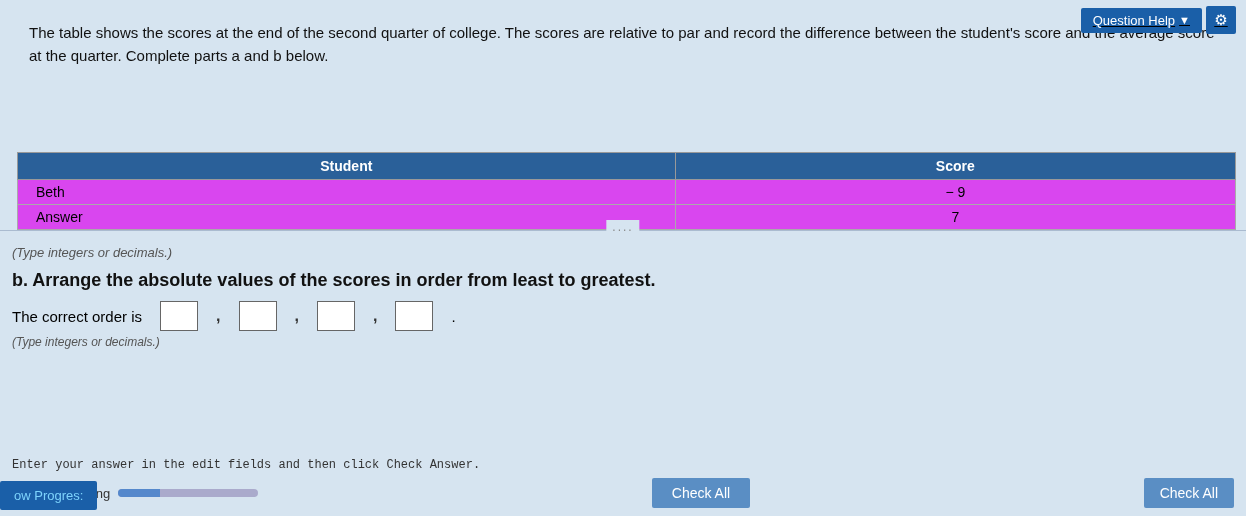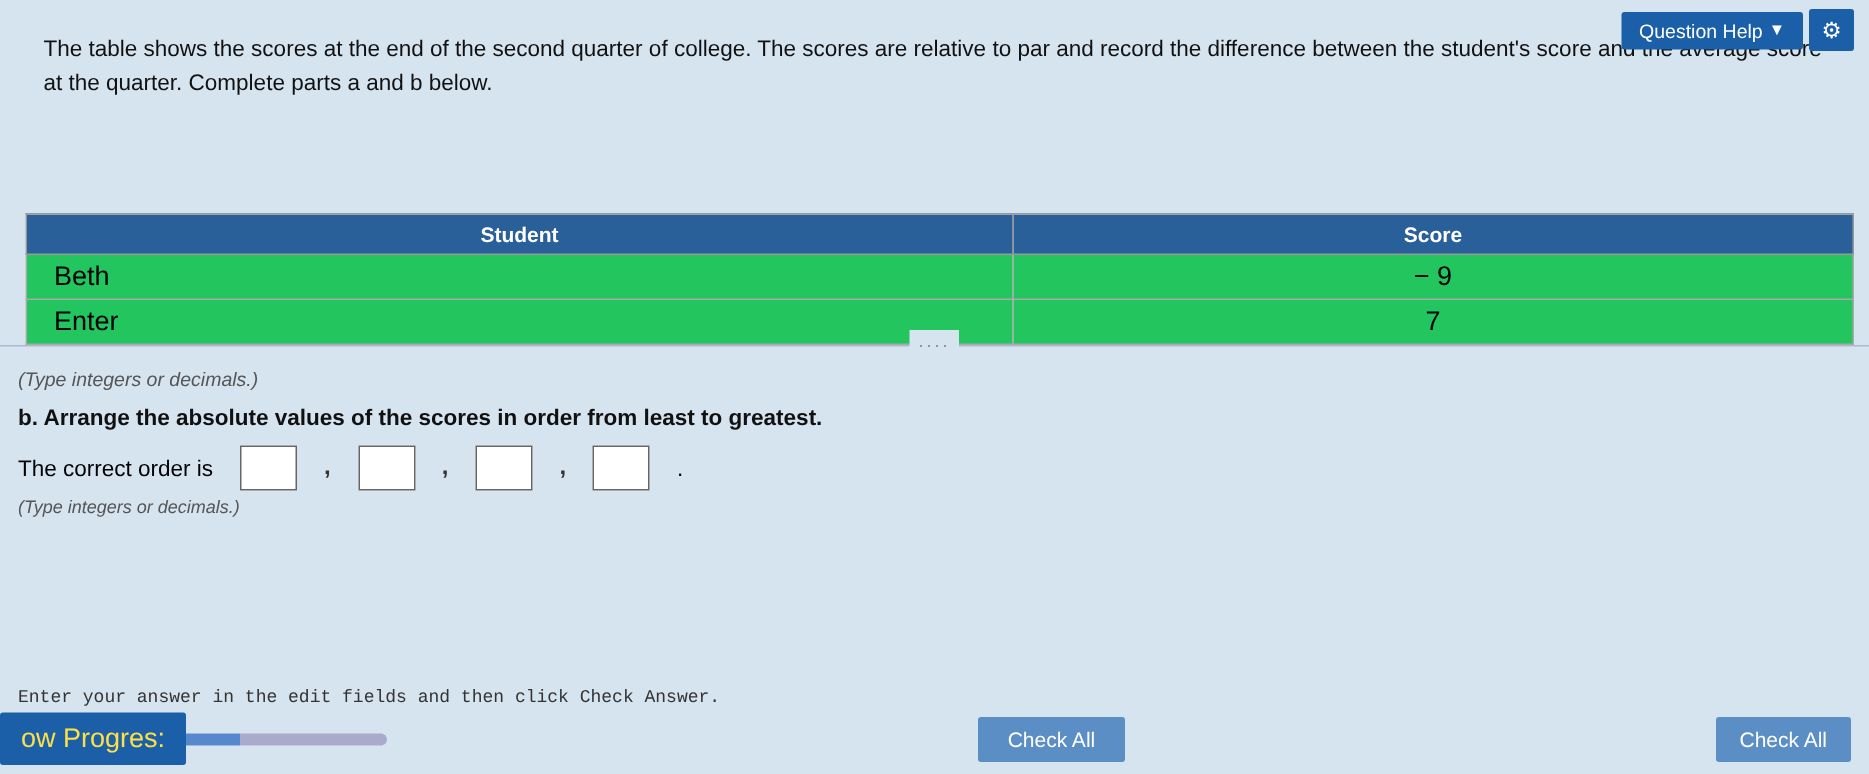--- a/index.html
+++ b/index.html
@@ -15,20 +15,21 @@
 
     .top-bar {
       position: absolute;
       top: 0;
       right: 0;
       display: flex;
       align-items: center;
       gap: 4px;
       padding: 6px 10px;
       z-index: 10;
+      text-decoration: underline;
     }
 
     .question-help-btn {
       background: #1a5fa8;
       color: white;
       border: none;
       padding: 5px 12px;
       font-size: 13px;
       cursor: pointer;
       display: flex;
@@ -81,22 +82,22 @@
       padding: 5px 18px;
       text-align: center;
       font-size: 14px;
       border: 1px solid #999;
     }
 
     .score-table td {
       padding: 4px 18px;
       border: 1px solid #aaa;
       text-align: center;
-      font-size: 18px;
-      background: #22c55e;
+      font-size: 14px;
+      background: #d946ef;
     }
 
     .score-table td:first-child {
       text-align: left;
     }
 
     .divider-row {
       width: 100%;
       height: 1px;
       background: #aabbd0;
@@ -121,21 +122,21 @@
 
     .type-hint {
       color: #555;
       font-size: 13px;
       font-style: italic;
       margin-bottom: 10px;
     }
 
     .part-b-title {
       font-weight: bold;
-      font-size: 15px;
+      font-size: 18px;
       margin-bottom: 10px;
       color: #111;
     }
 
     .order-line {
       display: flex;
       align-items: center;
       gap: 18px;
       margin-bottom: 4px;
       font-size: 15px;
@@ -222,24 +223,24 @@
       color: white;
       border: none;
       padding: 7px 16px;
       font-size: 14px;
       cursor: pointer;
       border-radius: 2px;
     }
 
     .show-progress-btn {
       background: #1a5fa8;
-      color: #fde047;
+      color: #7dd3fc;
       border: none;
       padding: 7px 14px;
-      font-size: 18px;
+      font-size: 13px;
       cursor: pointer;
       border-radius: 2px;
       position: absolute;
       bottom: 6px;
       left: 0;
     }
 
     .chevron-icon {
       font-size: 11px;
     }
@@ -269,21 +270,21 @@
         <th>Student</th>
         <th>Score</th>
       </tr>
     </thead>
     <tbody>
       <tr>
         <td>Beth</td>
         <td>− 9</td>
       </tr>
       <tr>
-        <td>Enter</td>
+        <td>Answer</td>
         <td>7</td>
       </tr>
     </tbody>
   </table>
 </div>
 
 <div class="divider-row">
   <span class="dots-center">....</span>
 </div>
 

